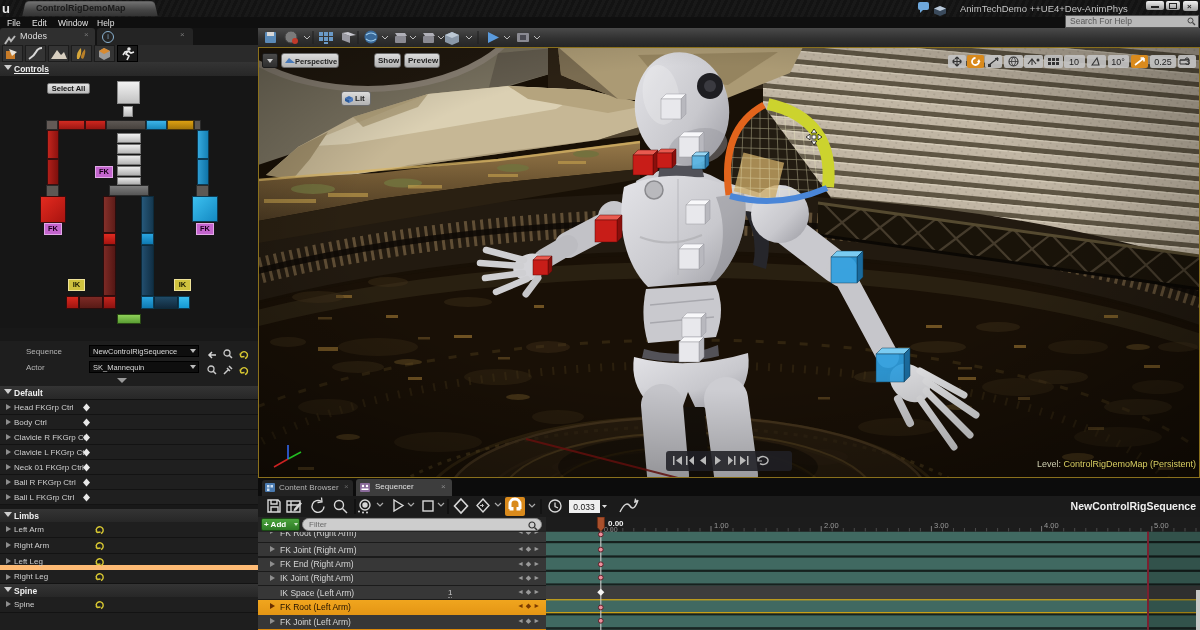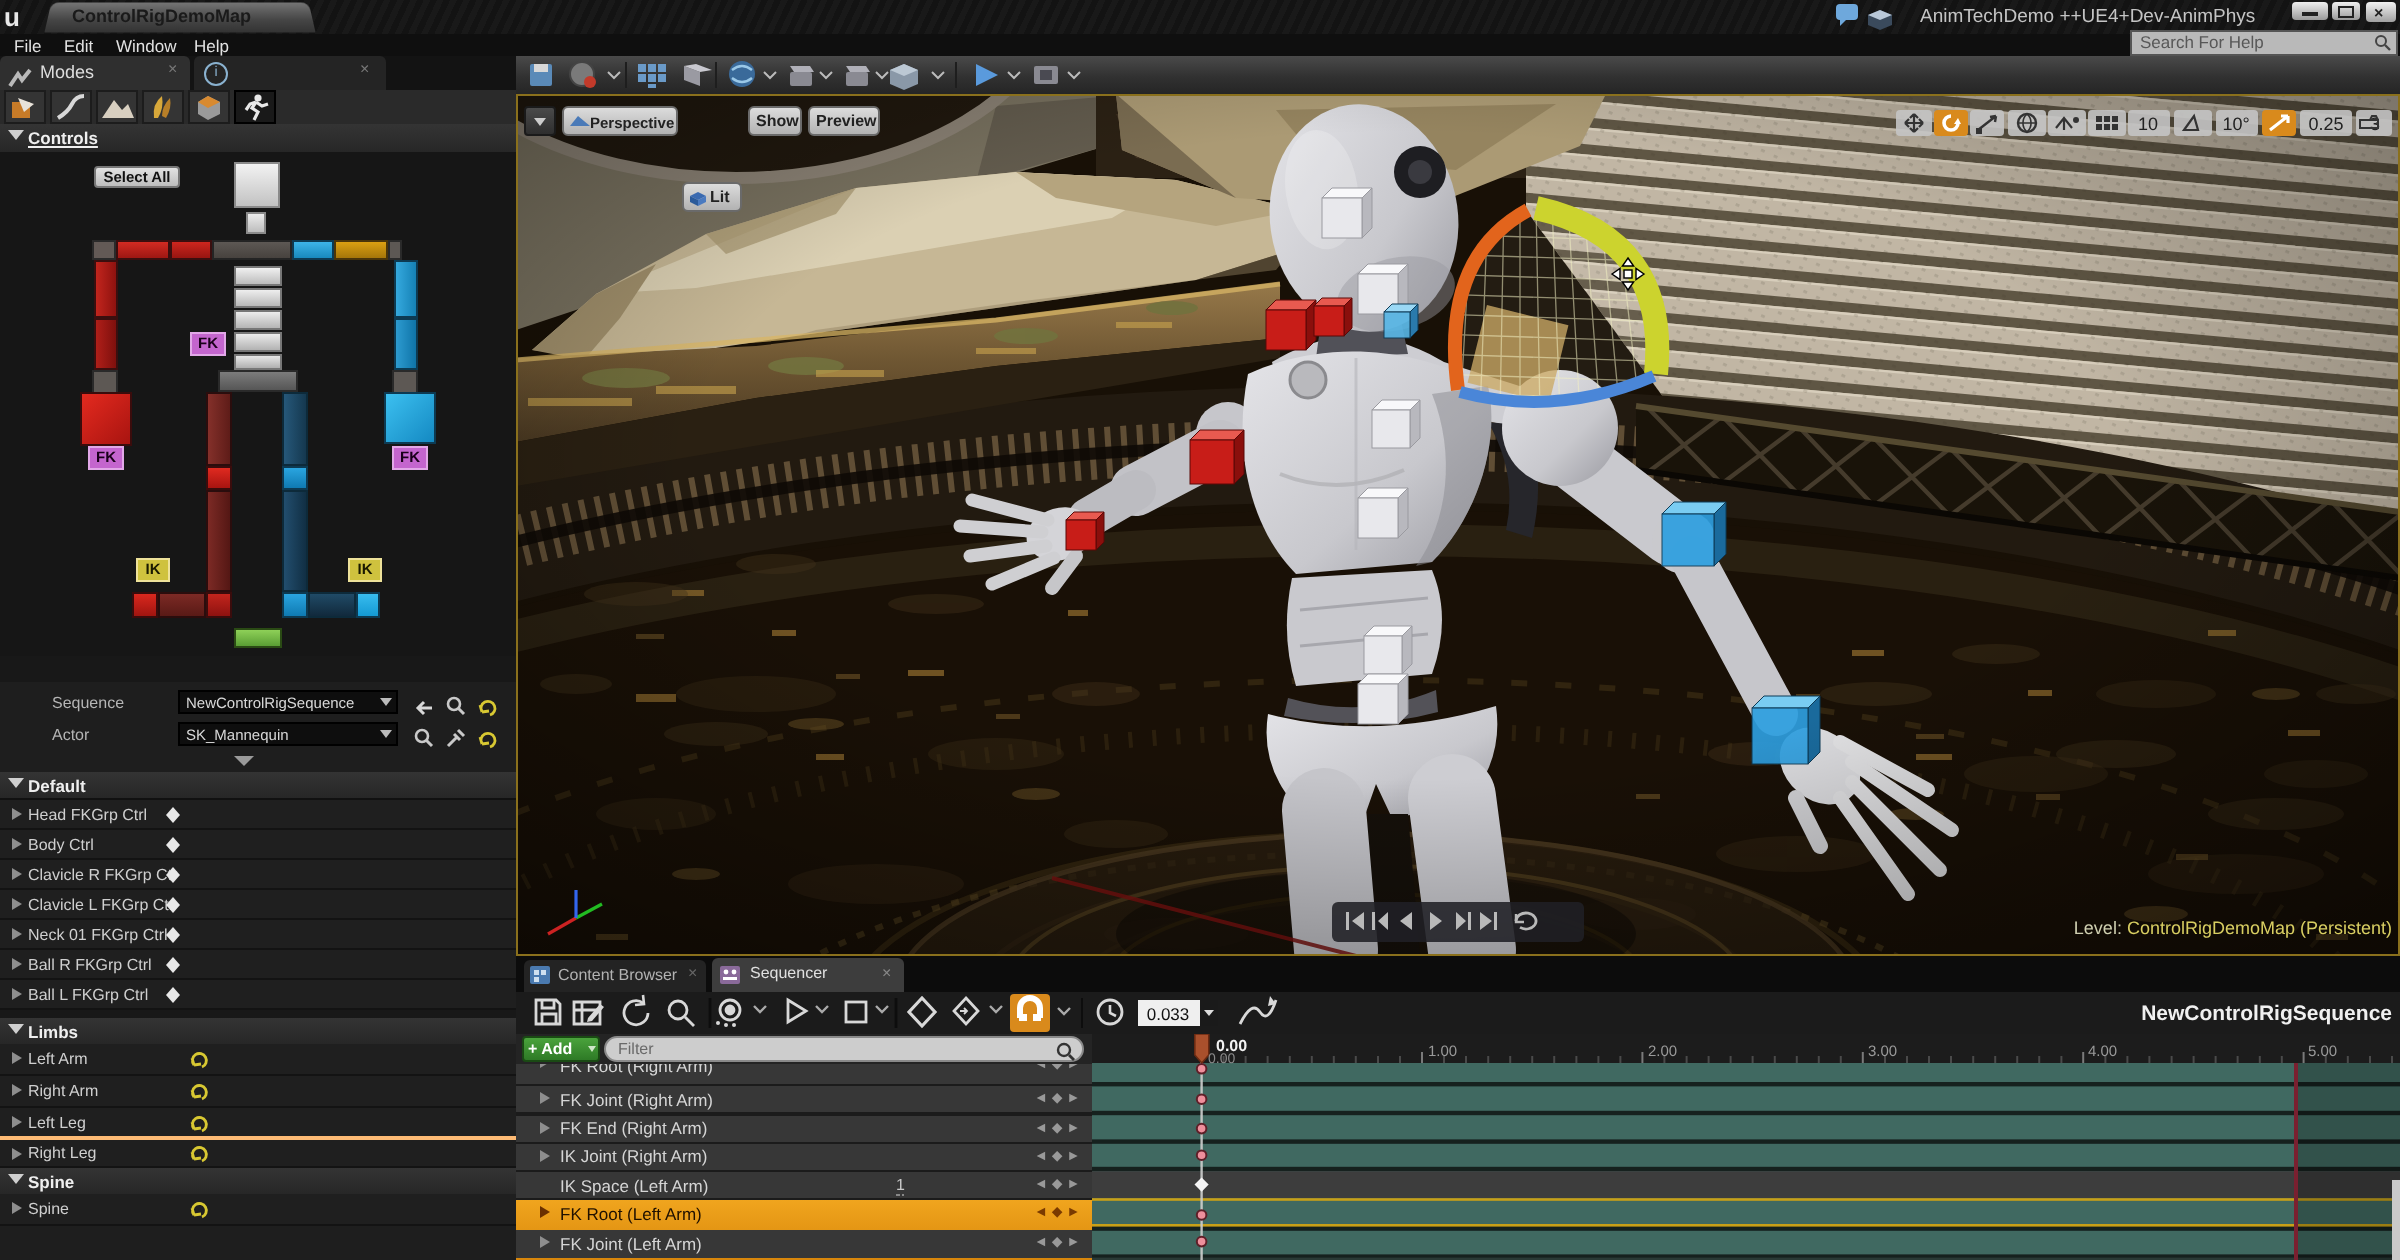--- a/index.html
+++ b/index.html
@@ -247,21 +247,21 @@
           <path d="M3,7.5 A3.5,3.5 0 1 1 7,8.5 M3,7.5 L2,4 M3,7.5 L6.5,7" stroke="#d8c832" stroke-width="1.4" fill="none"></path>
         </svg>
       </div>
 <div class="abs" style="left:0;top:538px;width:258px;height:16px;background:#1f1f1f;border-bottom:1px solid #131313;box-sizing:border-box;">
         <span style="position:absolute;left:6px;top:4px;width:0;height:0;border-top:3.5px solid transparent;border-bottom:3.5px solid transparent;border-left:5px solid #8e8e8e;"></span>
         <span style="position:absolute;left:14px;top:3px;color:#cfcfcf;font-size:8px;white-space:nowrap;">Right Arm</span>
         <svg style="position:absolute;left:94px;top:3px;" width="11" height="10">
           <path d="M3,7.5 A3.5,3.5 0 1 1 7,8.5 M3,7.5 L2,4 M3,7.5 L6.5,7" stroke="#d8c832" stroke-width="1.4" fill="none"></path>
         </svg>
       </div>
-<div class="abs" style="left:0;top:554px;width:258px;height:16px;background:#1f1f1f;border-bottom:2px solid #fdba74;box-sizing:border-box;">
+<div class="abs" style="left:0;top:554px;width:258px;height:16px;background:#1f1f1f;border-bottom:5px solid #fdba74;box-sizing:border-box;">
         <span style="position:absolute;left:6px;top:4px;width:0;height:0;border-top:3.5px solid transparent;border-bottom:3.5px solid transparent;border-left:5px solid #8e8e8e;"></span>
         <span style="position:absolute;left:14px;top:3px;color:#cfcfcf;font-size:8px;white-space:nowrap;">Left Leg</span>
         <svg style="position:absolute;left:94px;top:3px;" width="11" height="10">
           <path d="M3,7.5 A3.5,3.5 0 1 1 7,8.5 M3,7.5 L2,4 M3,7.5 L6.5,7" stroke="#d8c832" stroke-width="1.4" fill="none"></path>
         </svg>
       </div>
 <div class="abs" style="left:0;top:570px;width:258px;height:14px;background:#1f1f1f;border-bottom:1px solid #131313;box-sizing:border-box;">
         <span style="position:absolute;left:6px;top:4px;width:0;height:0;border-top:3.5px solid transparent;border-bottom:3.5px solid transparent;border-left:5px solid #8e8e8e;"></span>
         <span style="position:absolute;left:14px;top:2px;color:#cfcfcf;font-size:8px;white-space:nowrap;">Right Leg</span>
         <svg style="position:absolute;left:94px;top:2px;" width="11" height="10">

